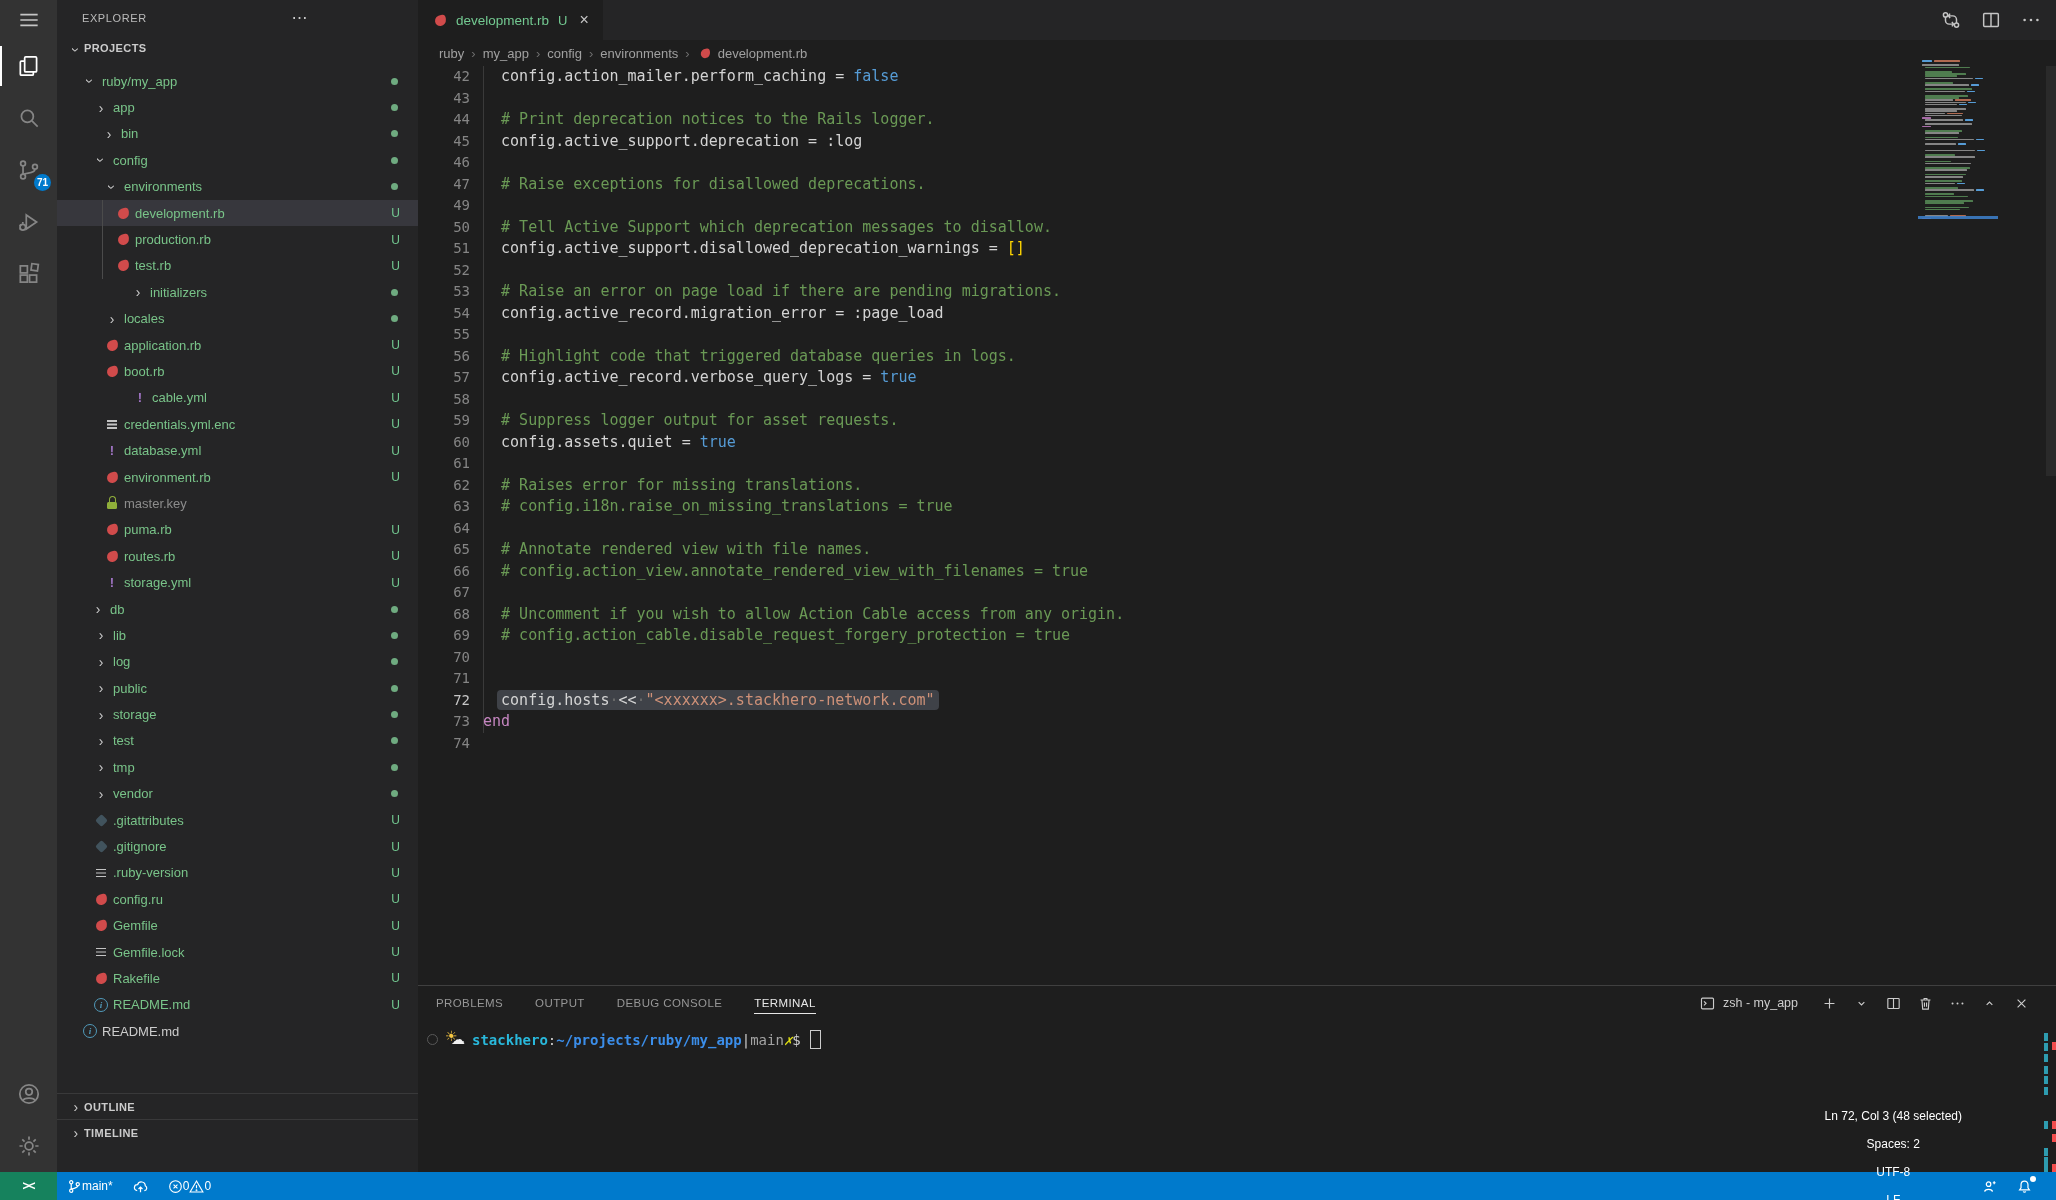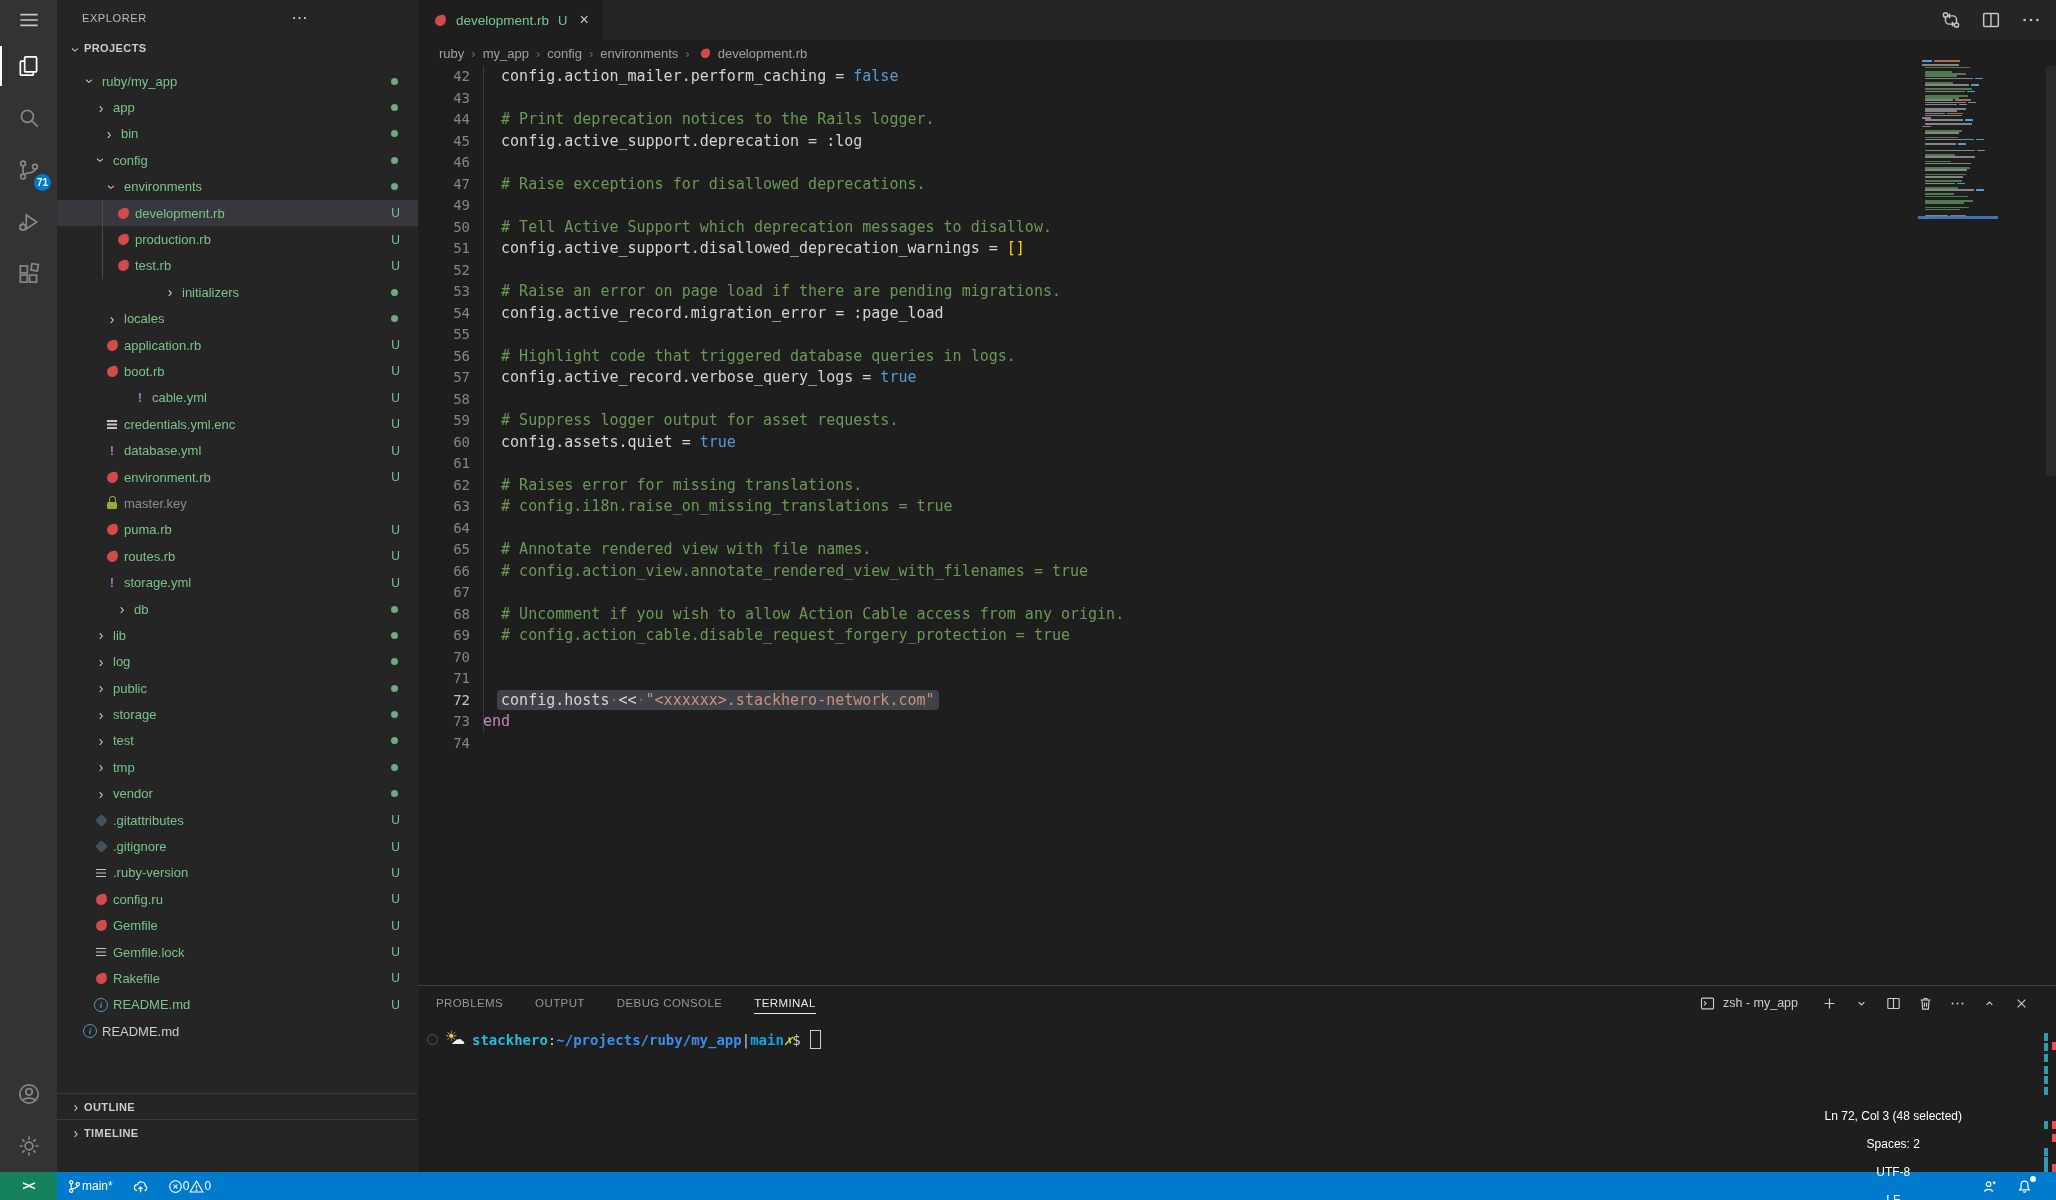--- a/index.html
+++ b/index.html
@@ -91,21 +91,21 @@
   .ptab.active{color:#e7e7e7;border-bottom:1.5px solid #e7e7e7;}
   .panel-actions{position:absolute;top:0;right:26px;height:34px;display:flex;align-items:center;gap:15px;color:#cccccc;}
   .panel-actions svg{width:17px;height:17px;}
   .term-title{display:flex;align-items:center;gap:7px;font-size:12.5px;color:#cccccc;margin-right:8px;}
   .term-line{position:absolute;top:44px;left:9px;display:flex;align-items:center;font-family:"DejaVu Sans Mono",monospace;font-size:14px;color:#cccccc;}
   .cmd-circle{width:9px;height:9px;border:1.5px solid #585858;border-radius:50%;margin-right:7px;flex:none;}
   .emoji{position:relative;width:22px;height:18px;flex:none;margin-right:5px;}
   .emoji .sun{position:absolute;left:0;top:-3px;color:#f5c642;font-size:14px;font-family:"DejaVu Sans",sans-serif;}
   .emoji .cloud{position:absolute;left:6px;top:0px;color:#f0f0f0;font-size:14px;font-family:"DejaVu Sans",sans-serif;text-shadow:0 0 3px #1e1e1e;}
   .t-user{color:#29b8db;font-weight:bold;} .t-path{color:#3b8eea;font-weight:bold;}
-  .t-branch{color:#0ea5e9;font-weight:bold;} .t-cross{color:#e5e510;font-style:italic;}
+  .t-branch{color:#a3a3a3;font-weight:normal;} .t-cross{color:#e5e510;font-style:italic;}
   .t-plain{color:#cccccc;}
   .term-cursor{display:inline-block;width:9px;height:17px;border:1.5px solid #cccccc;margin-left:9px;}
   .mark{position:absolute;width:4px;height:8px;}
   .mark.teal{right:8px;background:#2e9cb0;}
   .mark.red{right:0;background:#f14c4c;}
 
   
   .statusbar{position:absolute;left:0;right:0;bottom:0;height:28px;background:#007acc;color:#ffffff;display:flex;align-items:center;font-size:12px;}
   .sb-remote{width:57px;height:28px;background:#16825d;display:flex;align-items:center;justify-content:center;font-weight:bold;font-size:12px;letter-spacing:-1px;flex:none;}
   .st-item{display:flex;align-items:center;padding:0 10px;height:28px;}
@@ -220,21 +220,21 @@
         <div class="trow" style="padding-left: 58px;">
           <span class="fi fi-ruby"></span>
           <span class="lbl green">production.rb</span>
           <span class="badge">U</span>
         </div>
         <div class="trow" style="padding-left: 58px;">
           <span class="fi fi-ruby"></span>
           <span class="lbl green">test.rb</span>
           <span class="badge">U</span>
         </div>
-        <div class="trow" style="padding-left: 58px; margin-left: 47px;">
+        <div class="trow" style="padding-left: 73px;">
           <span class="tw"></span>
           <span class="lbl green">initializers</span>
           <span class="bdot"></span>
         </div>
         <div class="trow" style="padding-left: 47px;">
           <span class="tw"></span>
           <span class="lbl green">locales</span>
           <span class="bdot"></span>
         </div>
         <div class="trow" style="padding-left: 47px;">
@@ -279,21 +279,21 @@
         <div class="trow" style="padding-left: 47px;">
           <span class="fi fi-ruby"></span>
           <span class="lbl green">routes.rb</span>
           <span class="badge">U</span>
         </div>
         <div class="trow" style="padding-left: 47px;">
           <span class="fi fi-yml"></span>
           <span class="lbl green">storage.yml</span>
           <span class="badge">U</span>
         </div>
-        <div class="trow" style="padding-left: 57px;">
+        <div class="trow" style="padding-left: 33px;">
           <span class="tw"></span>
           <span class="lbl green">db</span>
           <span class="bdot"></span>
         </div>
         <div class="trow" style="padding-left: 36px;">
           <span class="tw"></span>
           <span class="lbl green">lib</span>
           <span class="bdot"></span>
         </div>
         <div class="trow" style="padding-left: 36px;">

